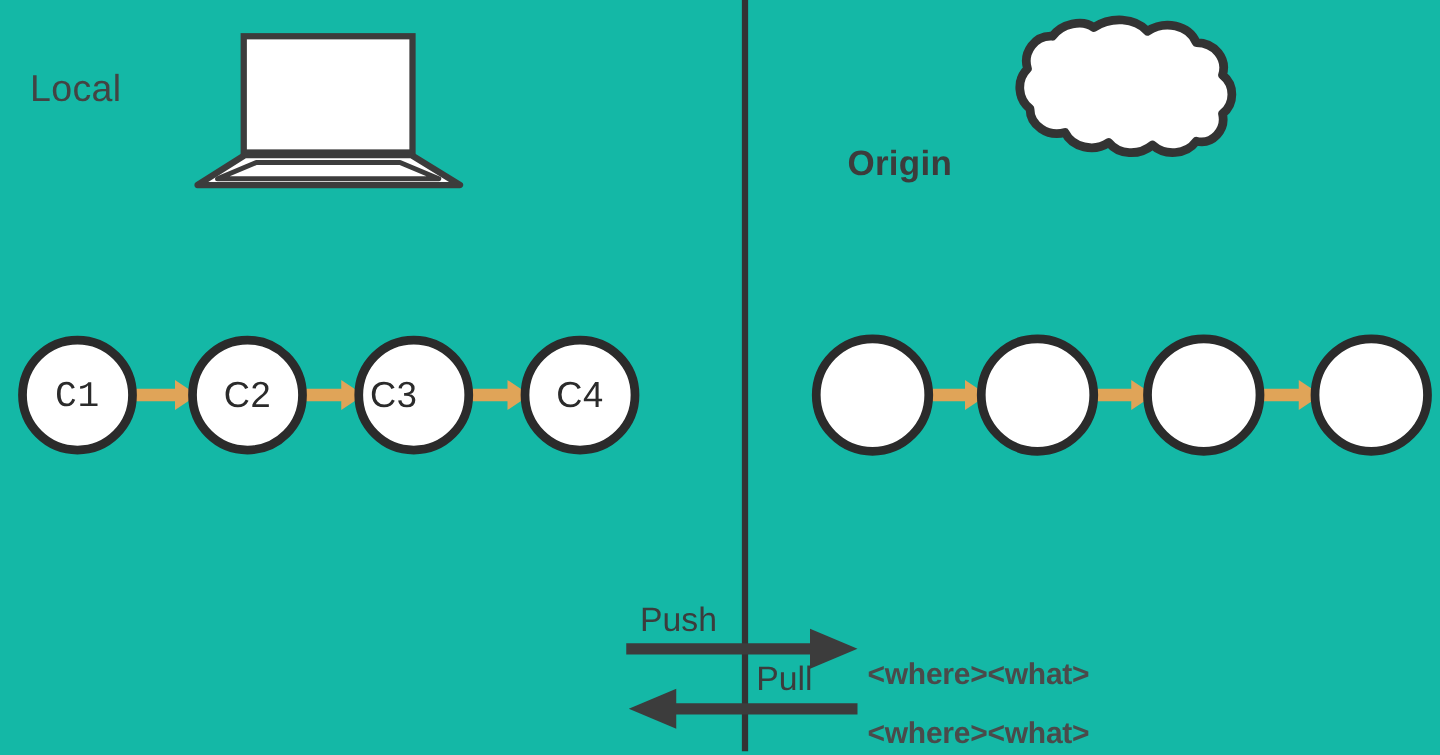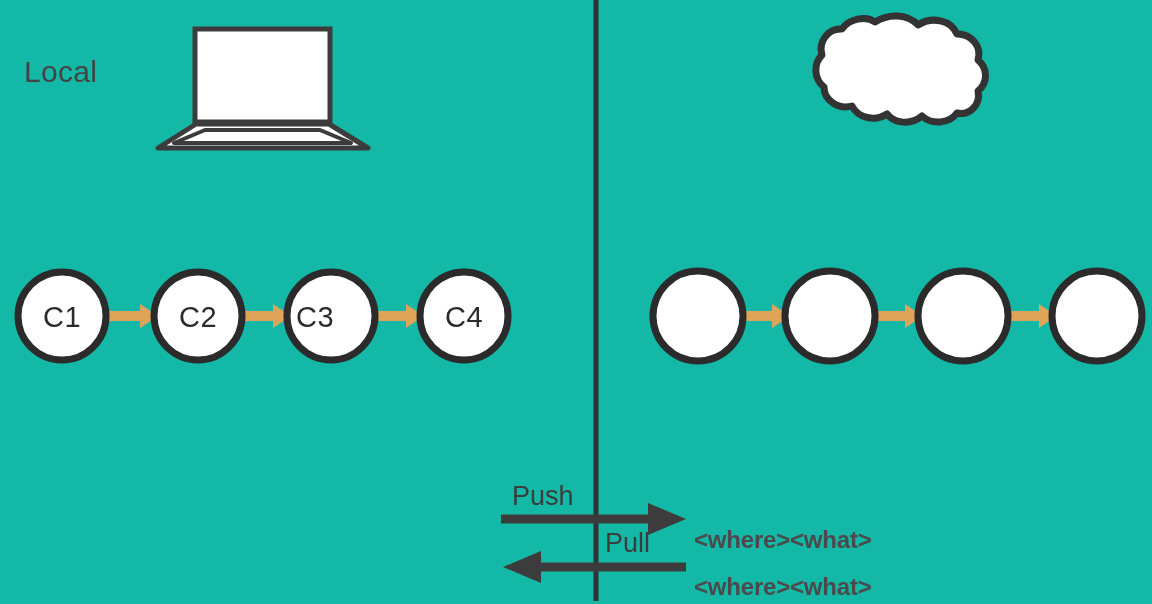--- a/index.html
+++ b/index.html
@@ -145,23 +145,24 @@
       <path d="M 541 551 L 503 567 L 541 583 Z" fill="#3c3c3c"></path>
     </g>
 
   </svg>
 
   <div>
 
     <div class="txt label-local">Local</div>
 
     <div class="txt label-remote">
+      <div>Origin</div>
     </div>
 
-    <div class="commit-label" style="left:62px;  top:317px;">C1</div>
+    <div class="commit-label" style="left:62px;  top:317px;font-family:Liberation Mono, monospace;">C1</div>
     <div class="commit-label" style="left:198px; top:317px;">C2</div>
     <div class="commit-label" style="left:315px; top:317px;">C3</div>
     <div class="commit-label" style="left:464px; top:317px;">C4</div>
 
     <div class="txt push-label">Push</div>
     <div class="txt spec-text spec-push">&lt;where&gt;&lt;what&gt;</div>
 
     <div class="txt pull-label">Pull</div>
     <div class="txt spec-text spec-pull">&lt;where&gt;&lt;what&gt;</div>
 

